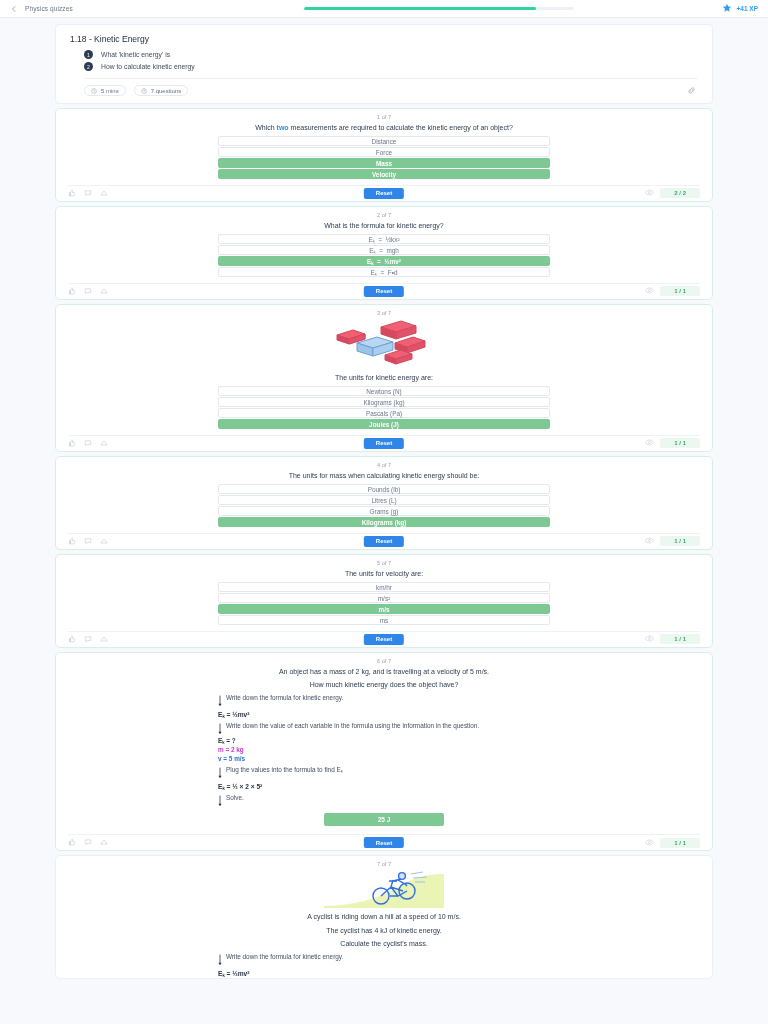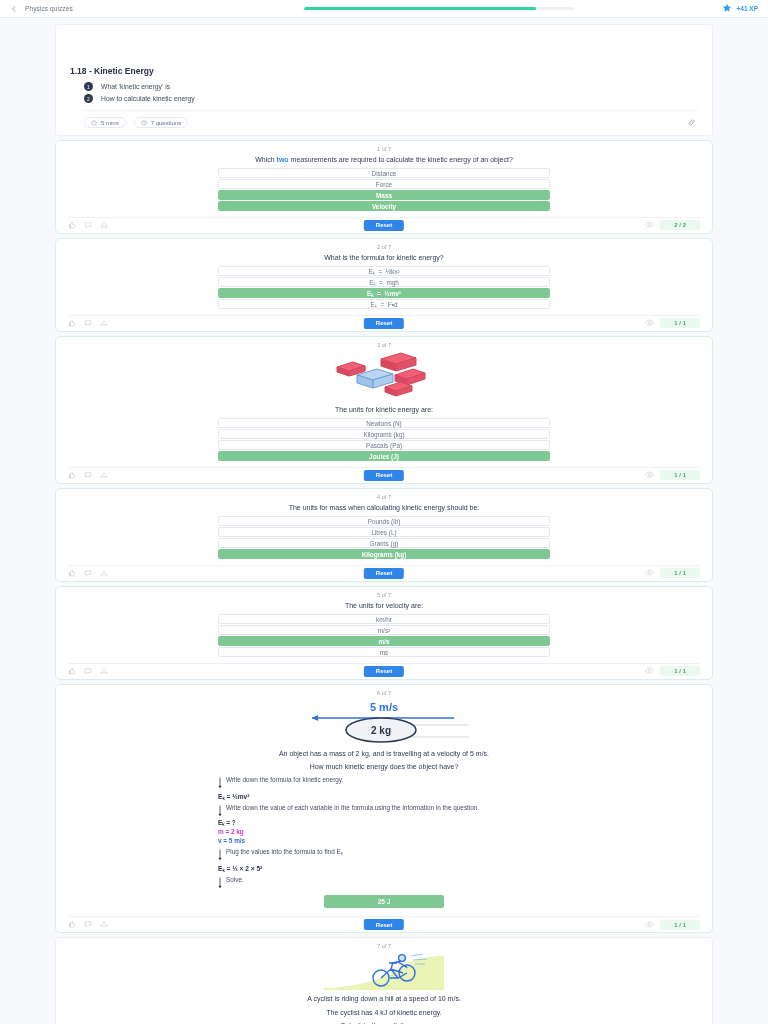--- a/index.html
+++ b/index.html
@@ -25,21 +25,21 @@
   .progress-track { width: 270px; height: 3px; background: #edf0f4; border-radius: 2px; overflow: hidden; }
   .progress-fill { height: 100%; background: #2fd39b; border-radius: 2px; }
   .tb-right { display: flex; align-items: center; gap: 4px; width: 100px; justify-content: flex-end; }
   .xp-label { font-size: 6.5px; font-weight: bold; color: #2f9bf5; }
 
   
   .lesson-card {
     margin: 6px 55px 0 55px; background:#fff; border:1px solid #eceff4;
     border-radius: 4px; padding: 9px 14px 7px 14px;
   }
-  .lesson-title { font-size: 8.5px; font-weight: bold; color: #263041; margin-bottom: 6px; margin-top: 32px; }
+  .lesson-title { font-size: 8.5px; font-weight: normal; color: #263041; margin-bottom: 6px; }
   .obj-row { display:flex; align-items:center; gap:8px; margin: 3px 0 3px 14px; }
   .obj-num {
     width: 9px; height: 9px; border-radius: 50%; background:#2b3a55; color:#fff;
     font-size: 5px; display:flex; align-items:center; justify-content:center; flex:0 0 auto;
   }
   .obj-text { font-size: 6.8px; color:#404b5e; }
   .meta-sep { border-top: 1px solid #eef1f5; margin-top: 7px; padding-top: 6px;
     display:flex; align-items:center; gap: 8px; margin-left: 14px; }
   .chip {
     display:flex; align-items:center; gap:4px; border:1px solid #e6eaf0; border-radius: 8px;
@@ -347,31 +347,20 @@
               <path d="M1 7 C4 2 8 1 11 1 C14 1 18 2 21 7 C18 12 14 13 11 13 C8 13 4 12 1 7 Z" fill="none" stroke="#b3bccb" stroke-width="1.2"></path>
               <circle cx="11" cy="7" r="2.6" fill="none" stroke="#b3bccb" stroke-width="1.2"></circle>
             </svg></span>
         <span class="score-badge">1 / 1</span>
       </div>
     </div>
   </div>
 
   <div class="q-card">
     <div class="q-num">6 of 7</div>
-    <div class="illus">
-      <svg width="200" height="48" viewBox="0 0 200 48">
-        <text x="100" y="12" text-anchor="middle" font-family="Liberation Sans, sans-serif" font-size="11" font-weight="bold" fill="#2f6fe0">5 m/s</text>
-        <line x1="28" y1="19" x2="170" y2="19" stroke="#2f6fe0" stroke-width="1.6"></line>
-        <path d="M28 19 l6-3 v6 Z" fill="#2f6fe0"></path>
-        <line x1="112" y1="26" x2="185" y2="26" stroke="#dfe3ea" stroke-width="1.6"></line>
-        <line x1="112" y1="38" x2="185" y2="38" stroke="#dfe3ea" stroke-width="1.6"></line>
-        <ellipse cx="97" cy="31" rx="35" ry="12" fill="#f0f2f6" stroke="#2b3a55" stroke-width="1.6"></ellipse>
-        <text x="97" y="35" text-anchor="middle" font-family="Liberation Sans, sans-serif" font-size="10" font-weight="bold" fill="#2b3445">2 kg</text>
-      </svg>
-    </div>
     <div class="q-text">An object has a mass of 2 kg, and is travelling at a velocity of 5 m/s.</div>
     <div class="q-text">How much kinetic energy does the object have?</div>
 
     <div class="ws">
       <div class="ws-step">
         <span class="ws-arrow"><svg width="4" height="12" viewBox="0 0 6 18">
               <line x1="3" y1="1" x2="3" y2="14" stroke="#2b3445" stroke-width="1.2"></line>
               <path d="M3 17 l-2.4-4 h4.8 Z" fill="#2b3445"></path>
             </svg></span>
         <span class="ws-label">Write down the formula for kinetic energy.</span>

